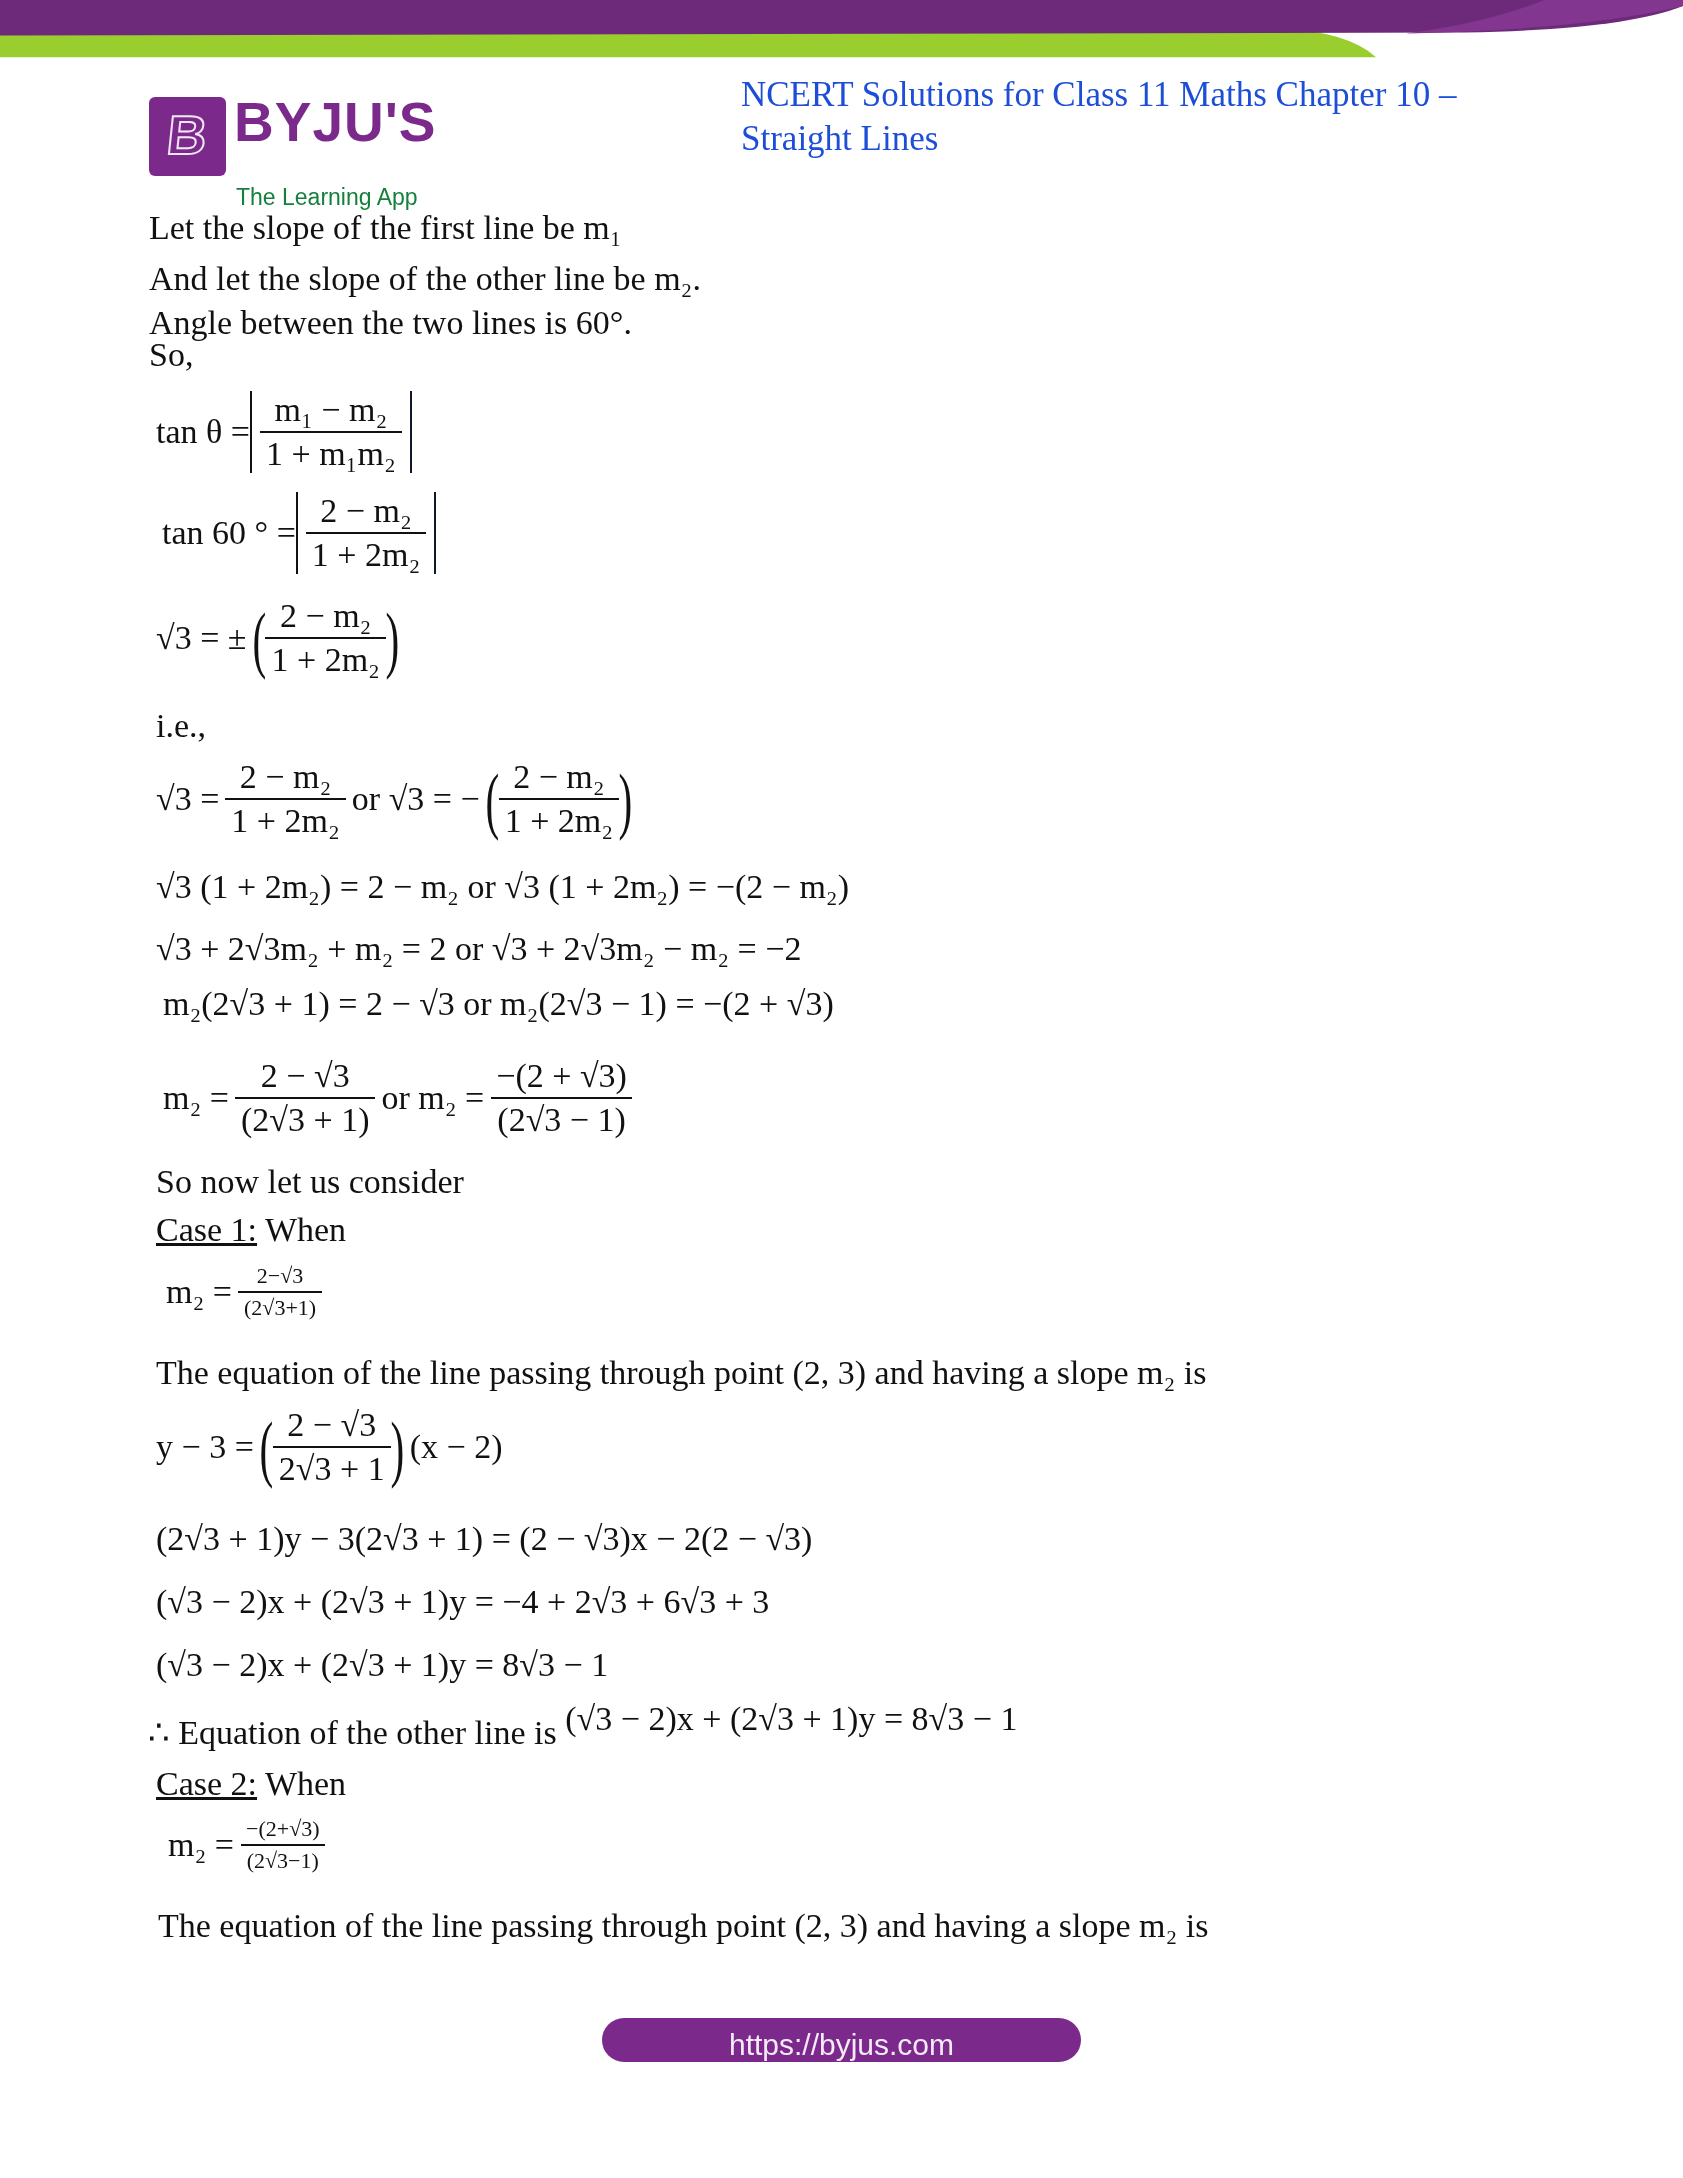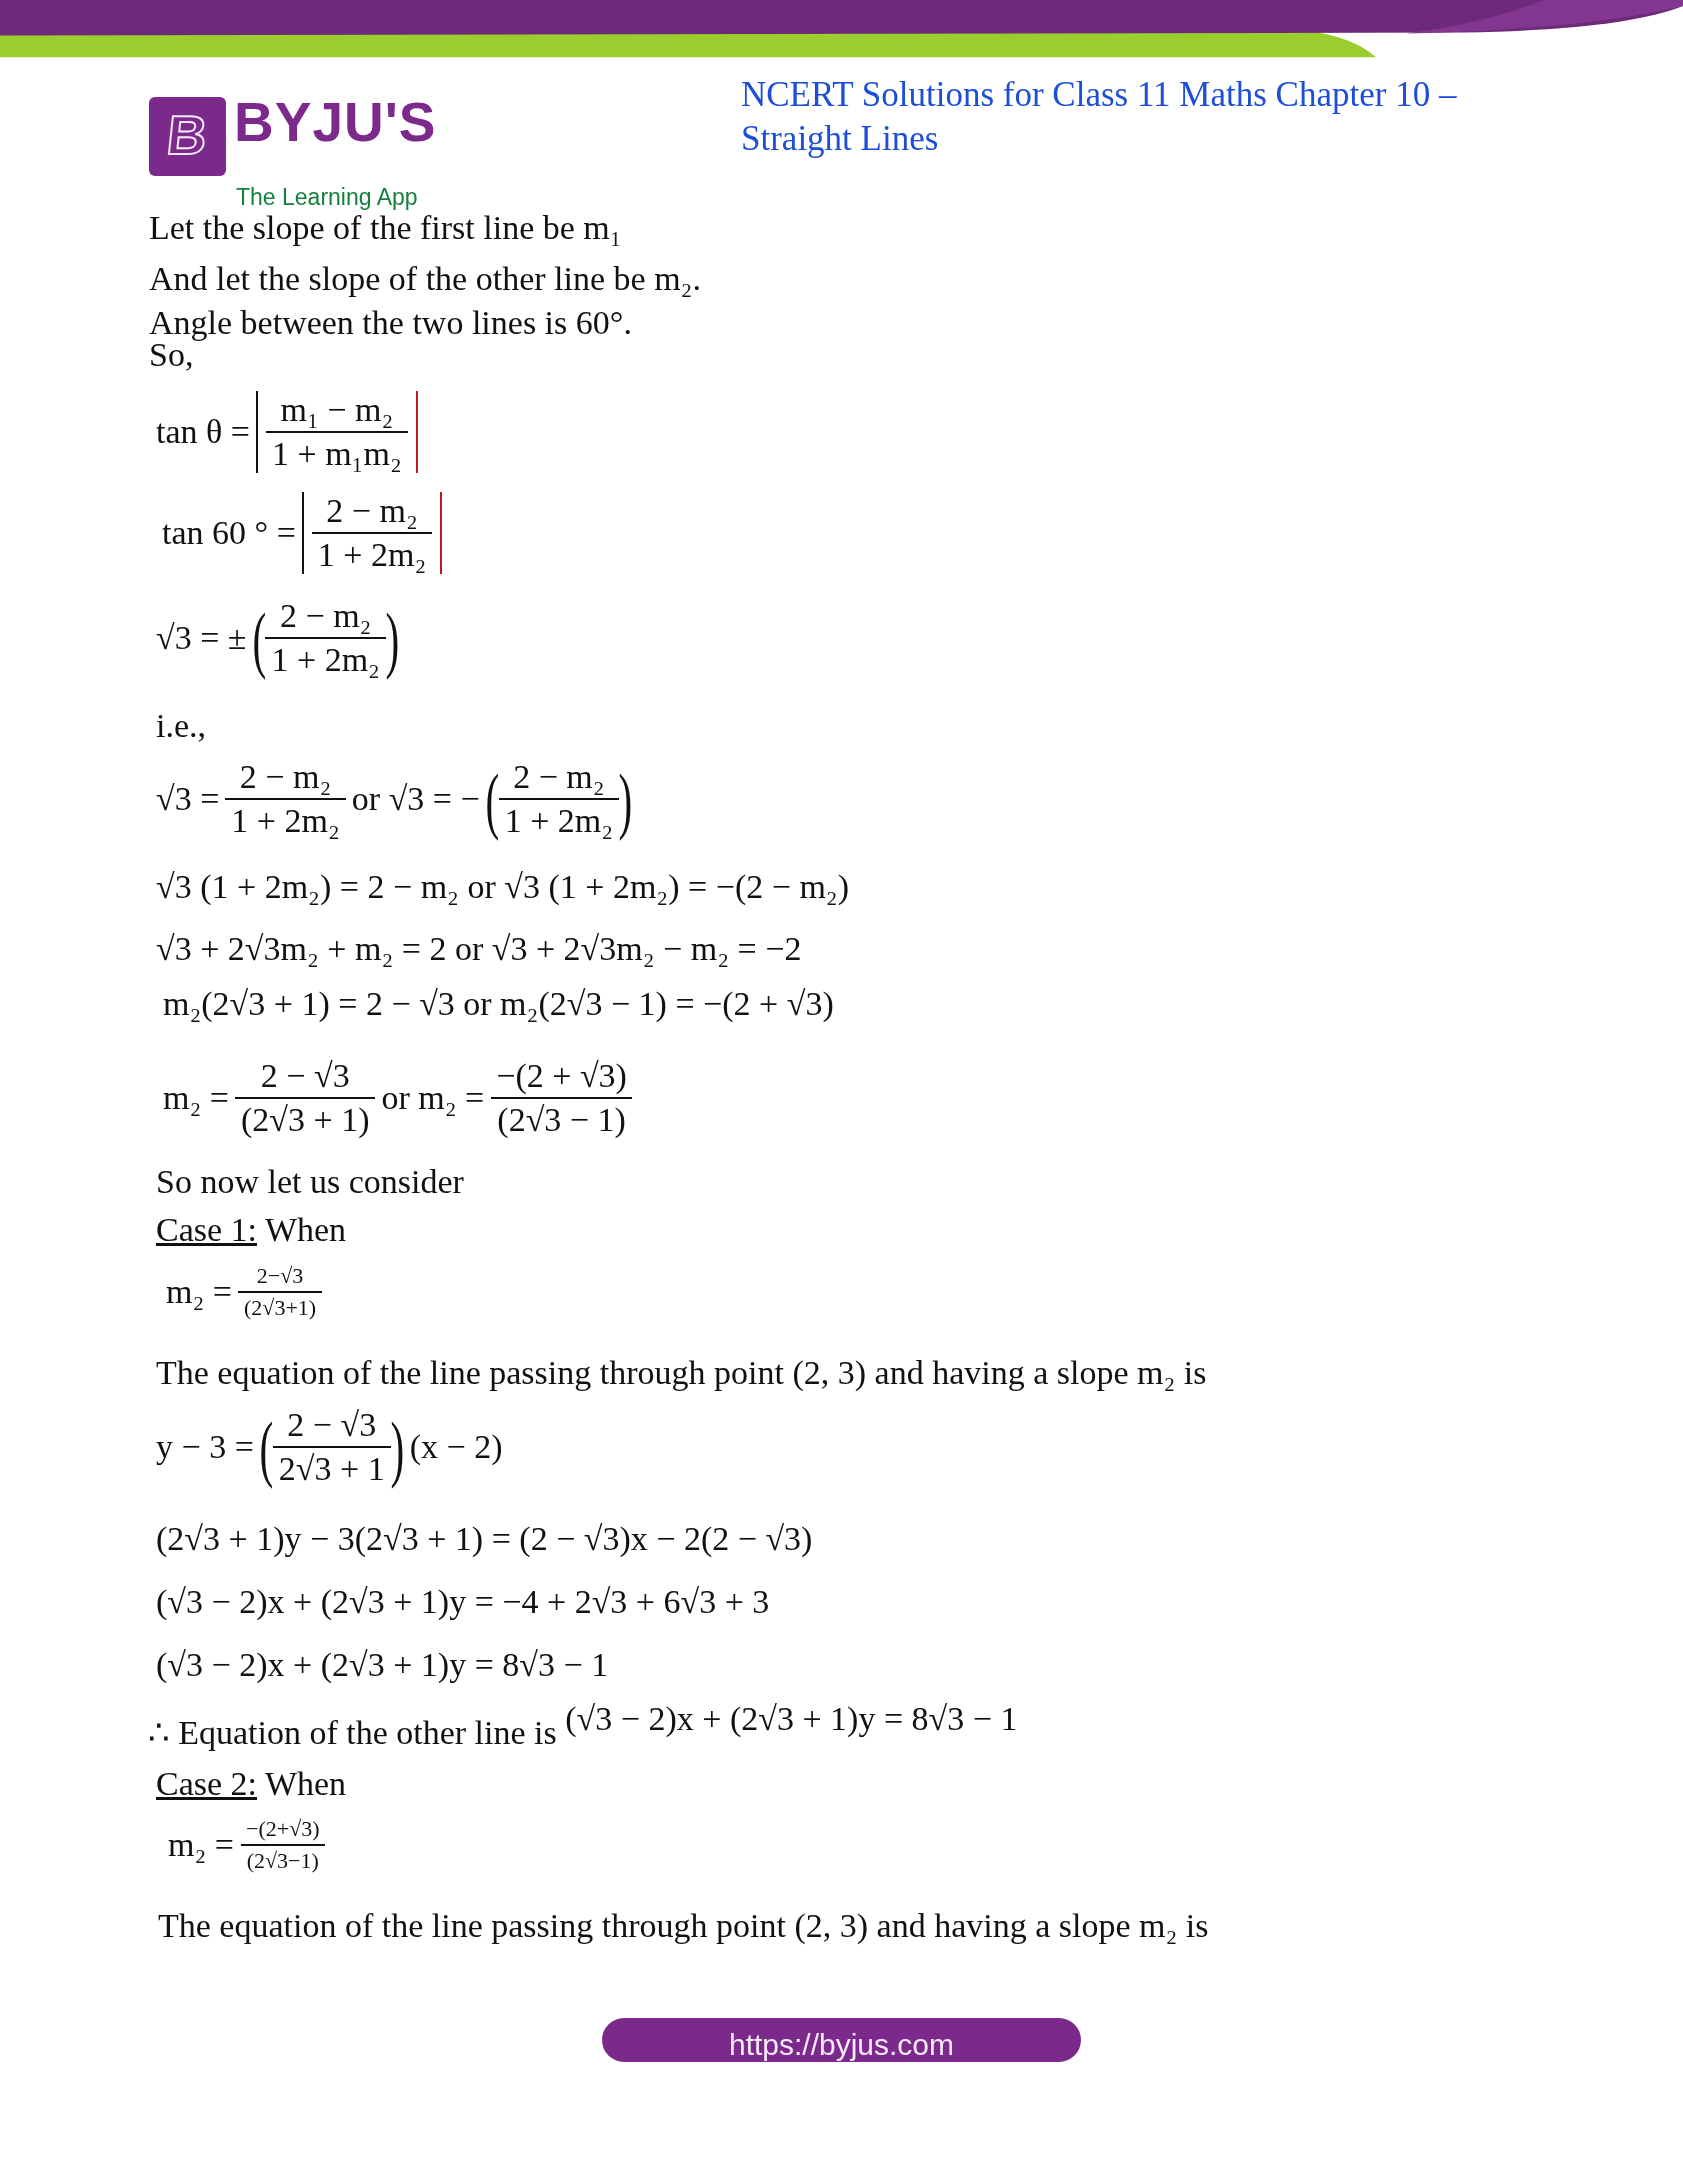--- a/index.html
+++ b/index.html
@@ -17,21 +17,21 @@
   .logo-tag { position:absolute; left:87px; top:55px; font-family:"Liberation Sans", sans-serif;
               font-size:23px; color:#15803d; line-height:26px;margin-top:32px; }
   .doc-title { position:absolute; left:741px; top:73px; width:812px; font-size:35px; line-height:44px; color:#1d4ed8; }
   .p { position:absolute; left:149px; font-size:34px; line-height:40px; white-space:nowrap; }
   .m { position:absolute; left:156px; font-size:34px; white-space:nowrap; display:flex; align-items:center; }
   .frac { display:inline-flex; flex-direction:column; align-items:center; vertical-align:middle; margin:0 6px; }
   .frac .num { padding:0 6px 2px 6px; line-height:38px; }
   .frac .den { padding:2px 6px 0 6px; line-height:38px; border-top:2px solid #111; }
   .frac.small { font-size:22px; }
   .frac.small .num, .frac.small .den { line-height:26px; }
-  .abs-bars { display:inline-flex; align-items:center; border-left:2px solid #111; border-right:2px solid #b91c1c; padding:0 2px; margin-left:6px; }
+  .abs-bars { display:inline-flex; align-items:center; border-left:2px solid #111; border-right:2px solid #0f172a; padding:0 2px; }
   .paren { font-size:75px; line-height:75px; font-weight:100; transform:scaleX(0.55); display:inline-block; }
   .u { text-decoration:underline; }
   .footer-pill { position:absolute; left:602px; top:2018px; width:479px; height:44px; border-radius:27px;
                  background:#7b2a8c; color:#f6e9f8; font-family:"Liberation Sans", sans-serif;
                  font-size:30px; line-height:53px; text-align:center; }
 </style>
 </head>
 <body>
 
 <svg class="header-band" viewBox="0 0 1700 70" preserveAspectRatio="none">

